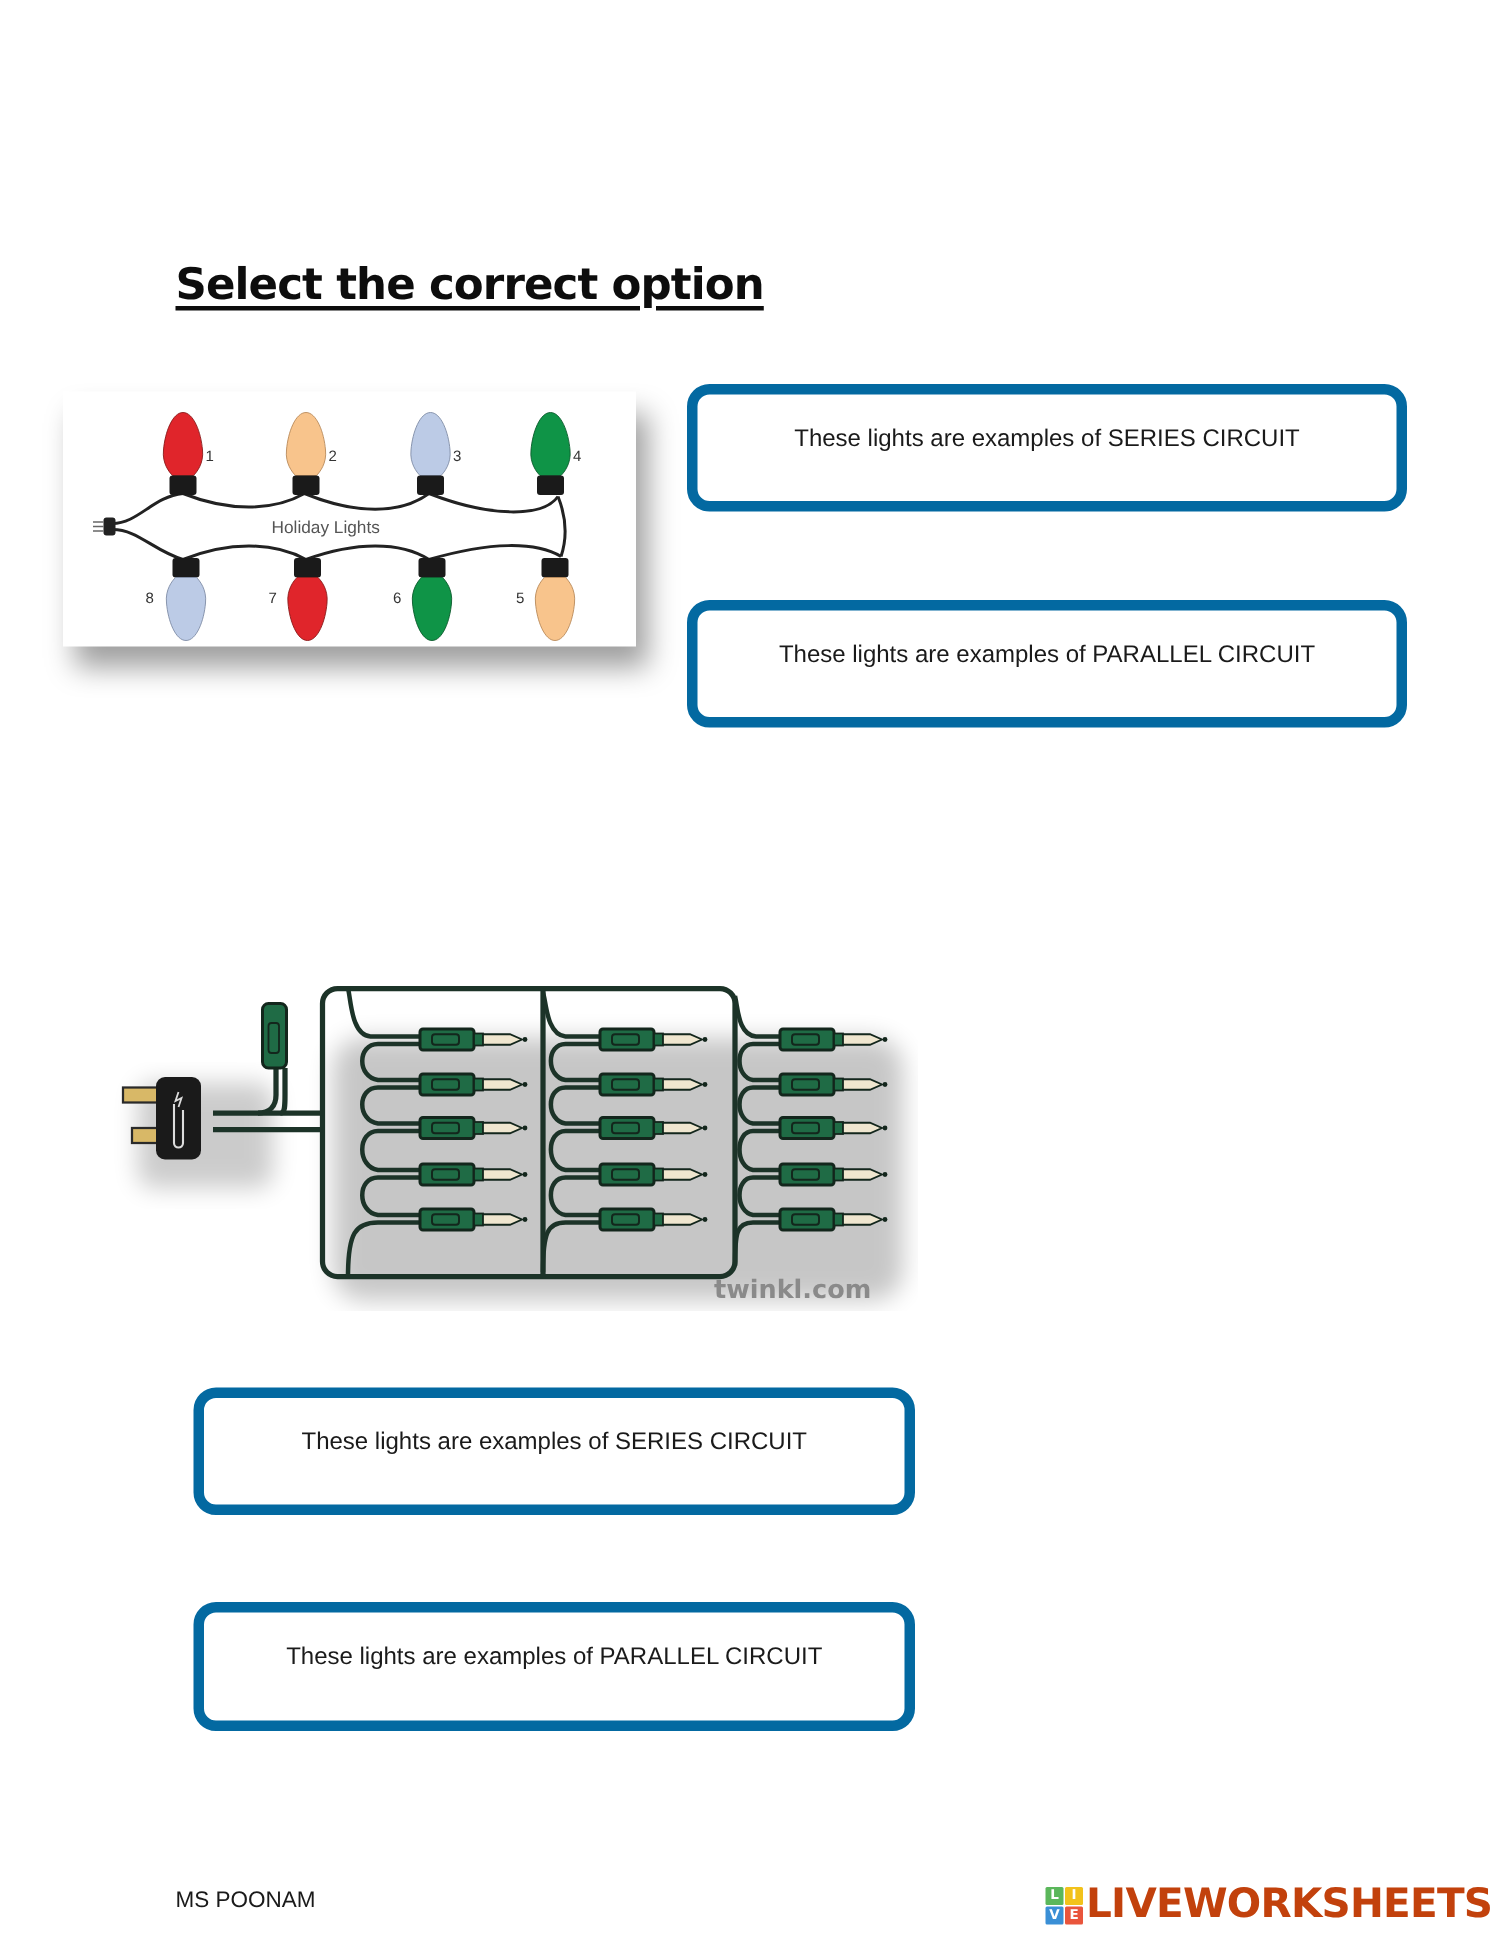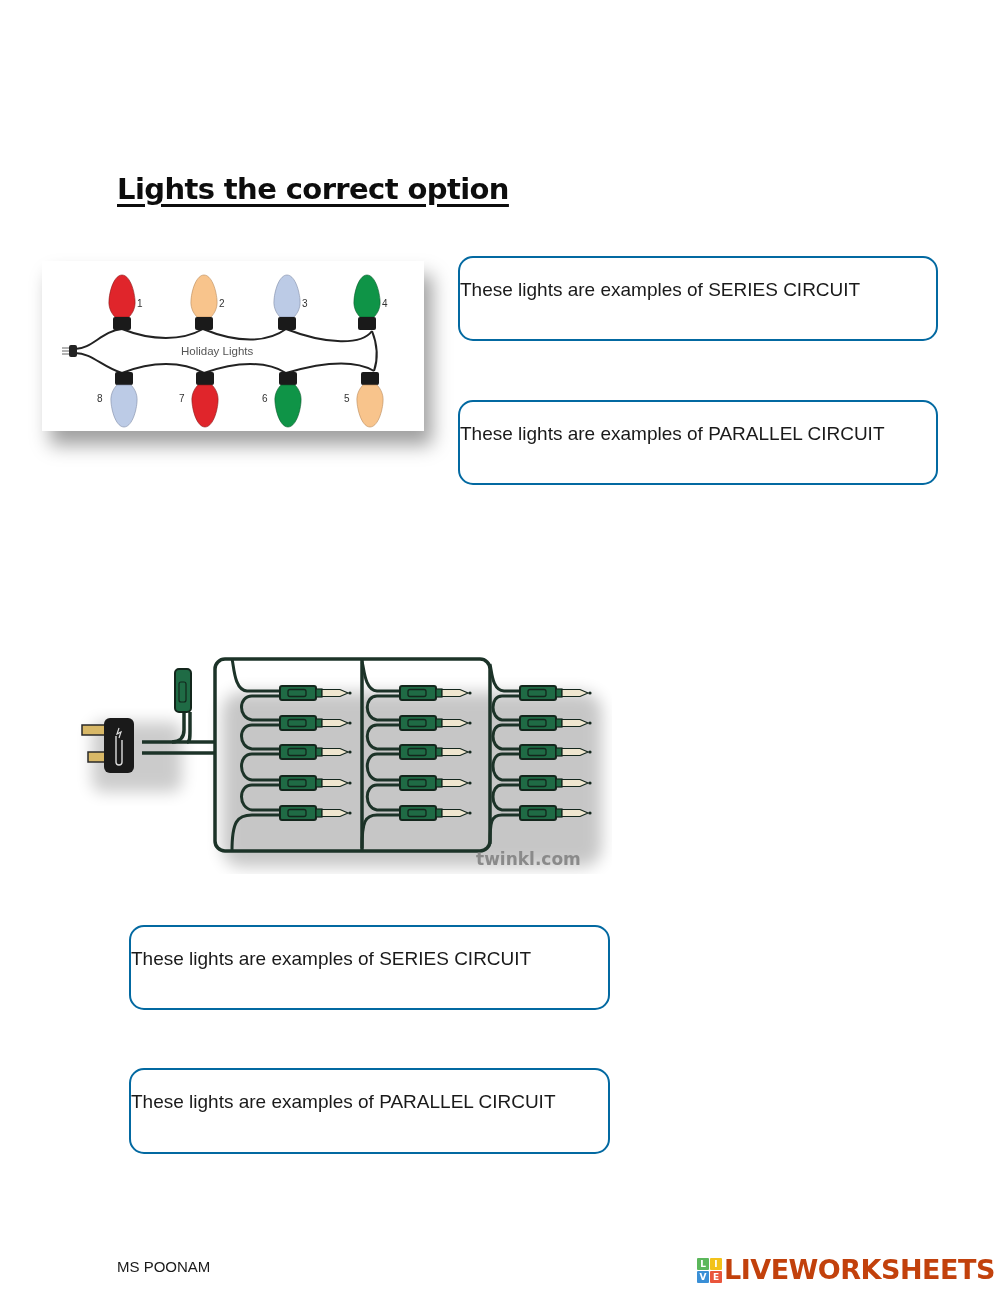--- a/index.html
+++ b/index.html
@@ -20,23 +20,23 @@
     .pic1 {
       left: 42px; top: 261px; width: 382px; height: 170px;
       box-shadow: 8px 14px 18px rgba(0,0,0,0.38);
     }
     .pic2 {
       left: 72px; top: 652px; width: 540px; height: 222px; text-align: right;
     }
     .pic svg { display: block; width: 100%; height: 100%; }
 
     .option {
-      position: absolute; border: 2px solid #0369a1; border-radius: 15px;
+      position: absolute; border: 7px solid #0369a1; border-radius: 15px;
       background: #fff; cursor: pointer;
-      font-size: 19px; color: #1a1a1a;
+      text-align: center; font-size: 16px; color: #1a1a1a;
       padding-top: 21px;
     }
     .opt-a1 { left: 458px; top: 256px; width: 480px; height: 85px; }
     .opt-a2 { left: 458px; top: 400px; width: 480px; height: 85px; }
     .opt-b1 { left: 129px; top: 925px; width: 481px; height: 85px; }
     .opt-b2 { left: 129px; top: 1068px; width: 481px; height: 86px; }
 
     .author {
       position: absolute; left: 117px; top: 1211px; font-size: 15px; color: #1a1a1a; margin-top: 47px;
     }
@@ -55,21 +55,21 @@
     }
     .brand-text {
       font-family: "DejaVu Sans", "Liberation Sans", sans-serif;
       font-weight: bold; font-size: 27px; color: #c2410c; letter-spacing: -0.5px;
       line-height: 28px;
     }
   </style>
 </head>
 <body>
 
-<h1 class="title">Lights the correct option</h1>
+<h1 class="title">Select the correct option</h1>
 
 <div class="pic pic1">
   <svg viewBox="0 0 382 170" xmlns="http://www.w3.org/2000/svg">
     <defs>
       <path id="bulbUp" d="M0,-38 C-7,-38 -12,-25 -13,-13 C-14,-4 -9,2 -7,4 L7,4 C9,2 14,-4 13,-13 C12,-25 7,-38 0,-38 Z"></path>
       <path id="bulbDown" d="M0,38 C-7,38 -12,25 -13,13 C-14,4 -9,-2 -7,-4 L7,-4 C9,-2 14,4 13,13 C12,25 7,38 0,38 Z"></path>
     </defs>
 
     <g fill="none" stroke="#222" stroke-width="2">
       <path d="M33,88 C50,88 60,70 80,68"></path>

